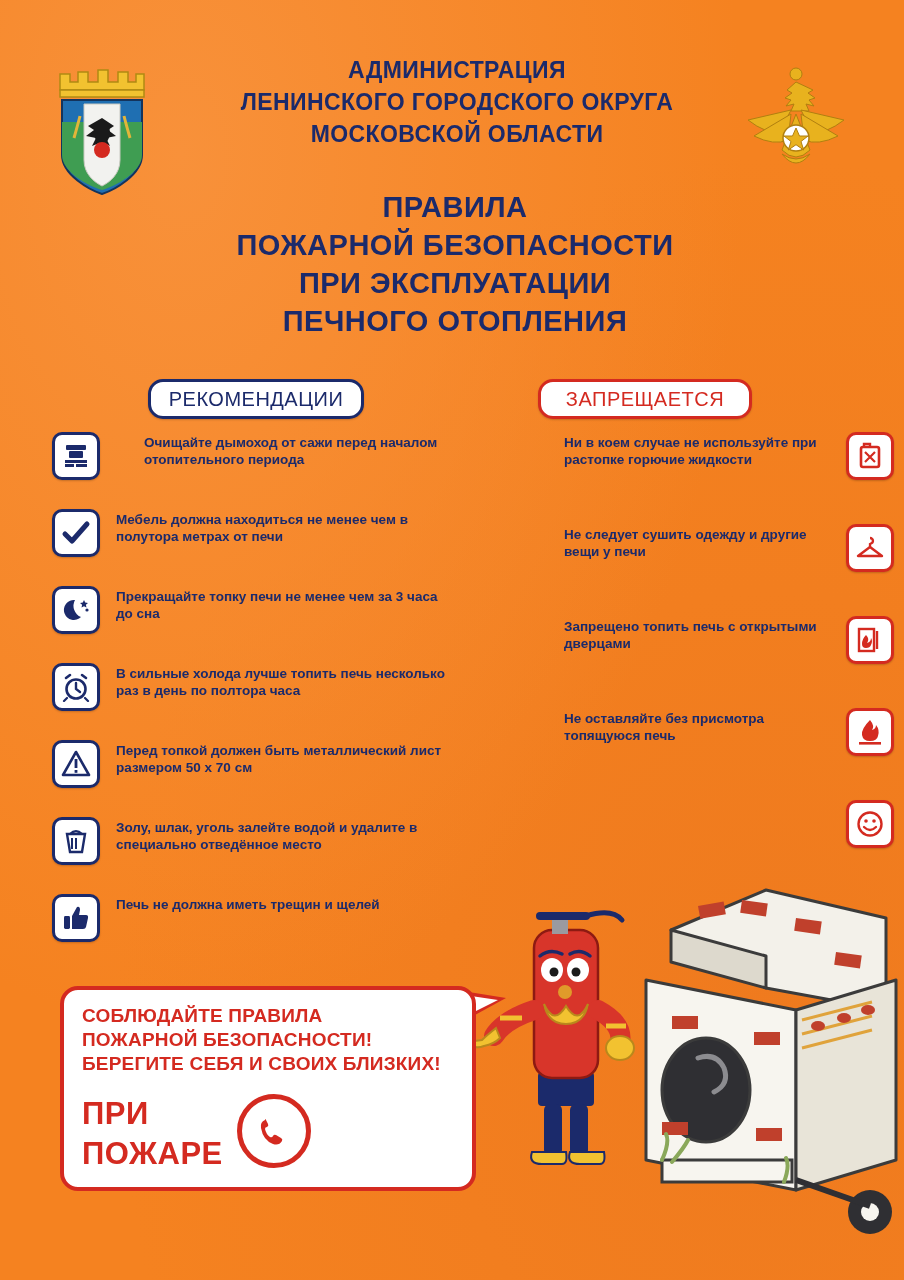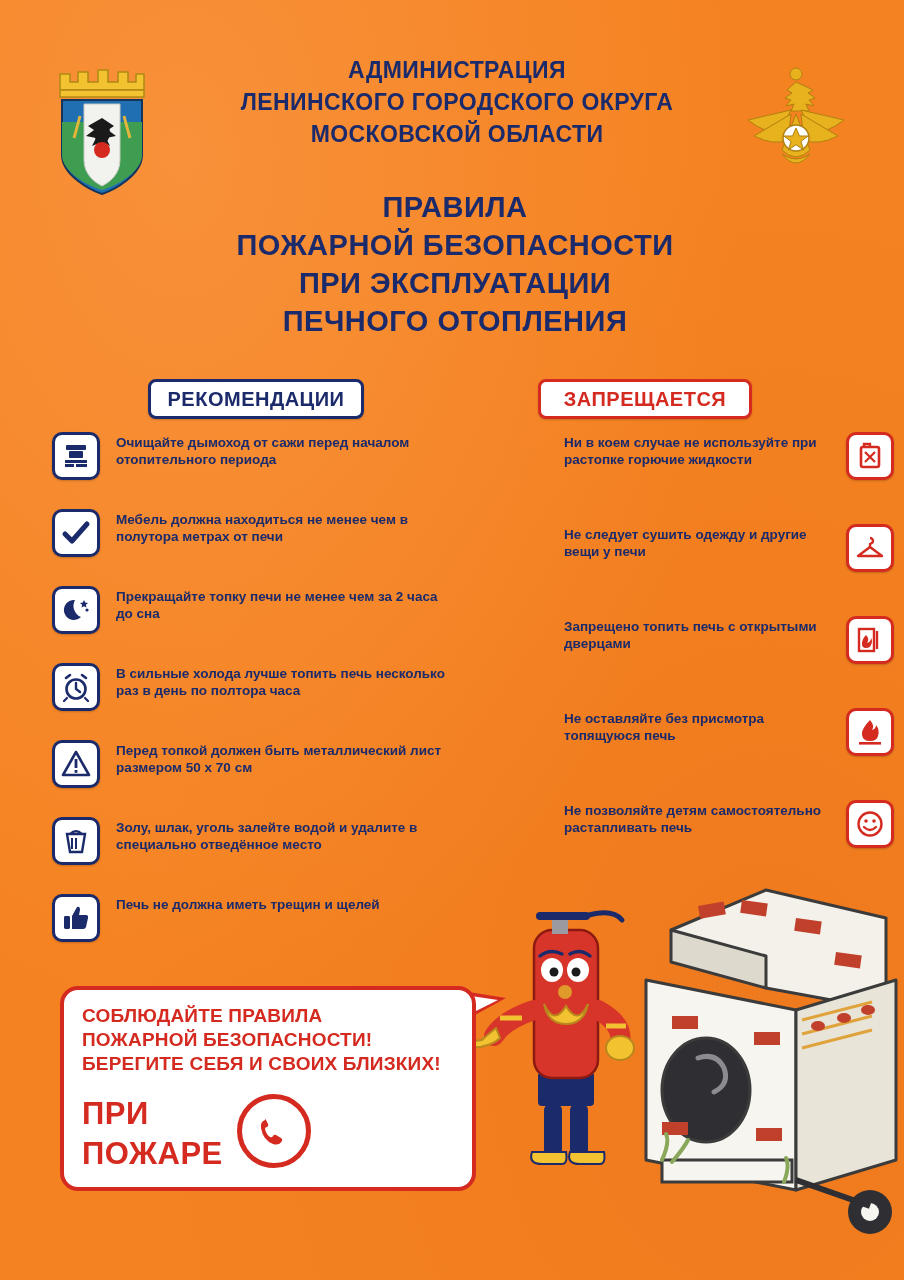--- a/index.html
+++ b/index.html
@@ -59,25 +59,25 @@
     font-weight: bold;
     font-size: 29px;
     line-height: 38px;
     letter-spacing: 0.5px;
     padding-left: 6px;
   }
   
   .col-head {
     position: absolute;
     background: #ffffff;
-    border-radius: 8px;
+    border-radius: 15px;
     height: 34px;
     line-height: 34px;
     text-align: center;
-    font-weight: bold;
+    font-weight: normal;
     font-size: 20px;
     letter-spacing: 0.5px;
     box-shadow: 0 1px 2px rgba(0,0,0,0.18);
   }
   #head-rec {
     left: 148px; top: 379px; width: 210px;
     color: #1b2a6b;
     border: 3px solid #1b2a6b;
   }
   #head-ban {
@@ -113,21 +113,21 @@
     color: #1b2a6b;
     font-weight: bold;
     font-size: 13.5px;
     line-height: 17px;
     padding-top: 2px;
   }
   .rec-list .item-text { margin-left: 16px; width: 330px; }
   .ban-list .item-text { width: 268px; text-align: left; margin-right: 14px; }
 
   
-  .rec-list .item:nth-child(1){ margin-bottom: 23px; }
+  .rec-list .item:nth-child(1){ margin-bottom: 23px; gap: 28px; }
   .rec-list .item:nth-child(2){ margin-bottom: 23px; }
   .rec-list .item:nth-child(3){ margin-bottom: 23px; }
   .rec-list .item:nth-child(4){ margin-bottom: 23px; }
   .rec-list .item:nth-child(5){ margin-bottom: 23px; }
   .rec-list .item:nth-child(6){ margin-bottom: 23px; }
   .ban-list .item { margin-bottom: 38px; }
 
   
   .callout {
     position: absolute;
@@ -285,21 +285,21 @@
     </div>
 
     <div class="item">
       <div class="badge blue">
         <svg width="30" height="30" viewBox="0 0 30 30">
           <path d="M20 22 A10 10 0 1 1 14 5 A12 12 0 0 0 20 22 Z" fill="#1b2a6b"></path>
           <path d="M23 5 l1.2 2.6 l2.8 .3 l-2.1 1.9 l.6 2.8 l-2.5 -1.4 l-2.5 1.4 l.6 -2.8 l-2.1 -1.9 l2.8 -.3 Z" fill="#1b2a6b"></path>
           <circle cx="26" cy="15" r="1.6" fill="#1b2a6b"></circle>
         </svg>
       </div>
-      <div class="item-text">Прекращайте топку печи не менее чем за 2 часа до сна</div>
+      <div class="item-text">Прекращайте топку печи не менее чем за 3 часа до сна</div>
     </div>
 
     <div class="item">
       <div class="badge blue">
         <svg width="30" height="30" viewBox="0 0 30 30">
           <circle cx="15" cy="17" r="9.5" stroke="#1b2a6b" stroke-width="2.6" fill="none"></circle>
           <path d="M15 11 V17 L19 20" stroke="#1b2a6b" stroke-width="2.4" fill="none" stroke-linecap="round"></path>
           <path d="M5 6 L9 3 M25 6 L21 3" stroke="#1b2a6b" stroke-width="2.6" stroke-linecap="round"></path>
           <path d="M6 26 L3 29 M24 26 L27 29" stroke="#1b2a6b" stroke-width="2.2" stroke-linecap="round"></path>
         </svg>
@@ -378,21 +378,20 @@
       <div class="item-text">Не оставляйте без присмотра топящуюся печь</div>
       <div class="badge red">
         <svg width="30" height="30" viewBox="0 0 30 30">
           <path d="M15 3 q5 6 2 10 q4 -1 4 -5 q4 5 2 11 q-1 5 -8 5 q-7 0 -8 -6 q-1 -6 8 -15 Z" fill="#d42a20"></path>
           <rect x="4" y="25" width="22" height="2.6" fill="#d42a20"></rect>
         </svg>
       </div>
     </div>
 
     <div class="item ban">
-      <div class="item-text">Не позволяйте детям самостоятельно растапливать печь</div>
       <div class="badge red">
         <svg width="30" height="30" viewBox="0 0 30 30">
           <circle cx="15" cy="15" r="11.5" stroke="#d42a20" stroke-width="2.4" fill="none"></circle>
           <circle cx="11" cy="12" r="1.8" fill="#d42a20"></circle>
           <circle cx="19" cy="12" r="1.8" fill="#d42a20"></circle>
           <path d="M9 18 q6 6 12 0" stroke="#d42a20" stroke-width="2.3" fill="none" stroke-linecap="round"></path>
         </svg>
       </div>
     </div>
   </div>

